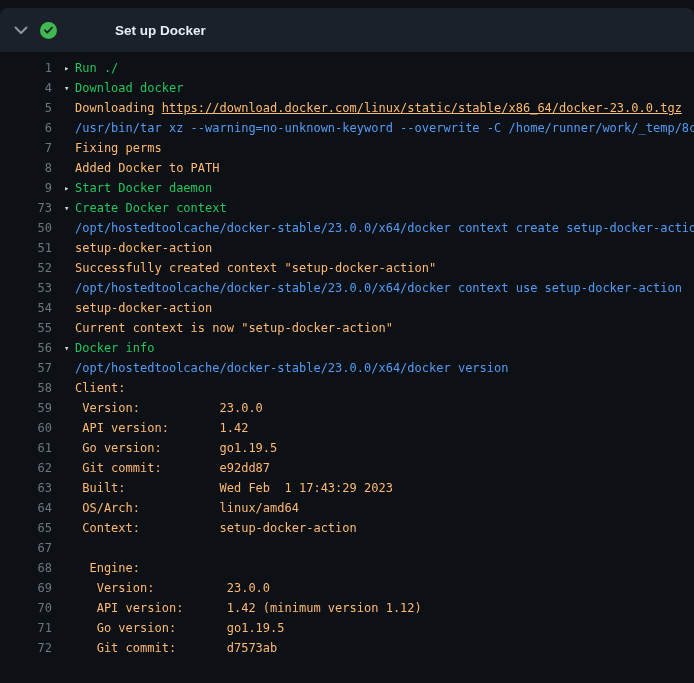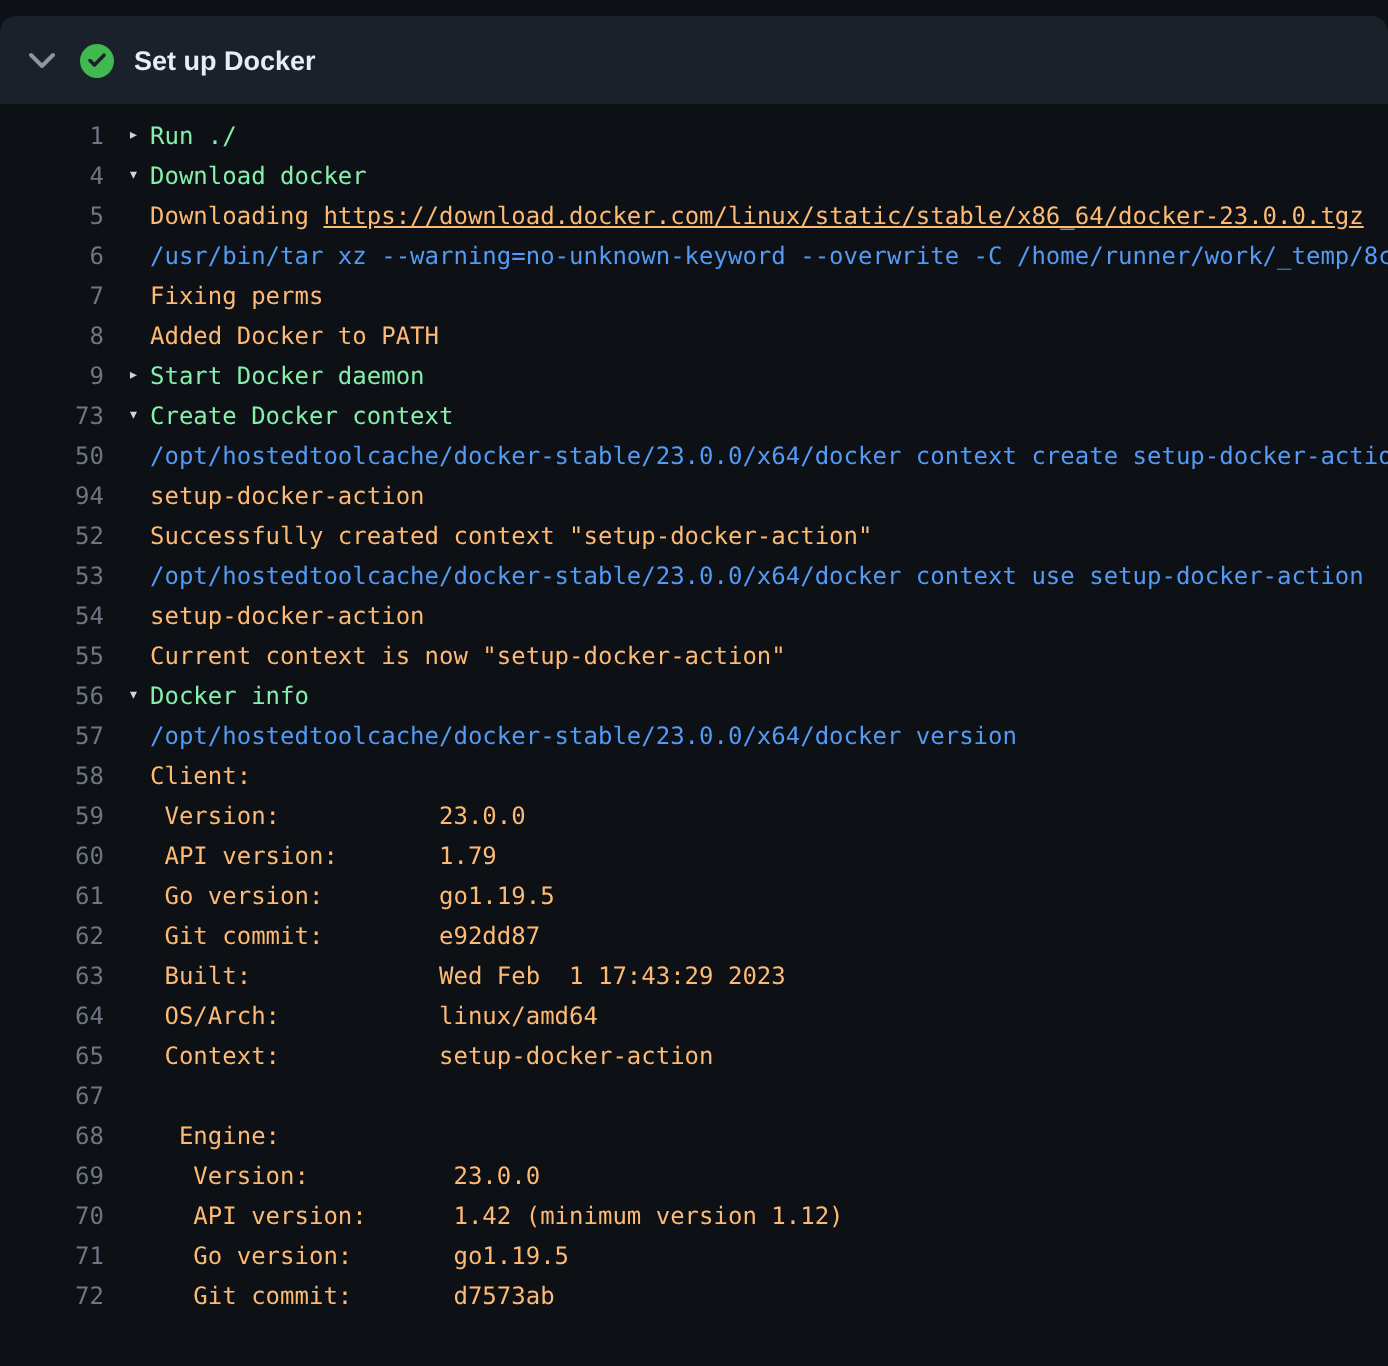--- a/index.html
+++ b/index.html
@@ -30,20 +30,21 @@
   }
   .check {
     display: inline-flex;
     align-items: center;
     margin-right: 10px;
   }
   .step-title {
     color: #e6edf3;
     font-size: 13.5px;
     font-weight: 600;
+    margin-left: 48px;
   }
   .log {
     padding-top: 6px;
     font-family: "DejaVu Sans Mono", "Liberation Mono", monospace;
     font-size: 12px;
   }
   .log-line {
     display: flex;
     line-height: 20px;
     white-space: pre;
@@ -58,21 +59,21 @@
     cursor: pointer;
   }
   .arrow {
     width: 11px;
     flex: none;
     color: #cdd5dc;
     font-size: 9px;
     line-height: 20px;
   }
   .line-text { color: #fdba74; }
-  .line-text.group { color: #86efac; }
+  .line-text.group { color: #22c55e; }
   .line-text.command { color: #539bf5; }
   .link { text-decoration: underline; cursor: pointer; }
 </style>
 </head>
 <body>
 
 <div class="step-header">
   <span class="chevron">
     <svg width="14" height="9" viewBox="0 0 14 9">
       <path d="M1.5 1.5 L7 7 L12.5 1.5" fill="none" stroke="#8d96a0" stroke-width="2" stroke-linecap="round" stroke-linejoin="round"></path>
@@ -90,30 +91,30 @@
 <div class="log">
     <div class="log-line"><span class="line-num">1</span><span class="arrow">▸</span><span class="line-text group">Run ./</span></div>
     <div class="log-line"><span class="line-num">4</span><span class="arrow">▾</span><span class="line-text group">Download docker</span></div>
     <div class="log-line"><span class="line-num">5</span><span class="arrow"></span><span class="line-text"><span>Downloading </span><span class="link">https://download.docker.com/linux/static/stable/x86_64/docker-23.0.0.tgz</span></span></div>
     <div class="log-line"><span class="line-num">6</span><span class="arrow"></span><span class="line-text command">/usr/bin/tar xz --warning=no-unknown-keyword --overwrite -C /home/runner/work/_temp/8c9</span></div>
     <div class="log-line"><span class="line-num">7</span><span class="arrow"></span><span class="line-text">Fixing perms</span></div>
     <div class="log-line"><span class="line-num">8</span><span class="arrow"></span><span class="line-text">Added Docker to PATH</span></div>
     <div class="log-line"><span class="line-num">9</span><span class="arrow">▸</span><span class="line-text group">Start Docker daemon</span></div>
     <div class="log-line"><span class="line-num">73</span><span class="arrow">▾</span><span class="line-text group">Create Docker context</span></div>
     <div class="log-line"><span class="line-num">50</span><span class="arrow"></span><span class="line-text command">/opt/hostedtoolcache/docker-stable/23.0.0/x64/docker context create setup-docker-action</span></div>
-    <div class="log-line"><span class="line-num">94</span><span class="arrow"></span><span class="line-text">setup-docker-action</span></div>
+    <div class="log-line"><span class="line-num">51</span><span class="arrow"></span><span class="line-text">setup-docker-action</span></div>
     <div class="log-line"><span class="line-num">52</span><span class="arrow"></span><span class="line-text">Successfully created context "setup-docker-action"</span></div>
     <div class="log-line"><span class="line-num">53</span><span class="arrow"></span><span class="line-text command">/opt/hostedtoolcache/docker-stable/23.0.0/x64/docker context use setup-docker-action</span></div>
     <div class="log-line"><span class="line-num">54</span><span class="arrow"></span><span class="line-text">setup-docker-action</span></div>
     <div class="log-line"><span class="line-num">55</span><span class="arrow"></span><span class="line-text">Current context is now "setup-docker-action"</span></div>
     <div class="log-line"><span class="line-num">56</span><span class="arrow">▾</span><span class="line-text group">Docker info</span></div>
     <div class="log-line"><span class="line-num">57</span><span class="arrow"></span><span class="line-text command">/opt/hostedtoolcache/docker-stable/23.0.0/x64/docker version</span></div>
     <div class="log-line"><span class="line-num">58</span><span class="arrow"></span><span class="line-text">Client:</span></div>
     <div class="log-line"><span class="line-num">59</span><span class="arrow"></span><span class="line-text"> Version:           23.0.0</span></div>
-    <div class="log-line"><span class="line-num">60</span><span class="arrow"></span><span class="line-text"> API version:       1.79</span></div>
+    <div class="log-line"><span class="line-num">60</span><span class="arrow"></span><span class="line-text"> API version:       1.42</span></div>
     <div class="log-line"><span class="line-num">61</span><span class="arrow"></span><span class="line-text"> Go version:        go1.19.5</span></div>
     <div class="log-line"><span class="line-num">62</span><span class="arrow"></span><span class="line-text"> Git commit:        e92dd87</span></div>
     <div class="log-line"><span class="line-num">63</span><span class="arrow"></span><span class="line-text"> Built:             Wed Feb  1 17:43:29 2023</span></div>
     <div class="log-line"><span class="line-num">64</span><span class="arrow"></span><span class="line-text"> OS/Arch:           linux/amd64</span></div>
     <div class="log-line"><span class="line-num">65</span><span class="arrow"></span><span class="line-text"> Context:           setup-docker-action</span></div>
     <div class="log-line"><span class="line-num">67</span><span class="arrow"></span></div>
     <div class="log-line"><span class="line-num">68</span><span class="arrow"></span><span class="line-text">  Engine:</span></div>
     <div class="log-line"><span class="line-num">69</span><span class="arrow"></span><span class="line-text">   Version:          23.0.0</span></div>
     <div class="log-line"><span class="line-num">70</span><span class="arrow"></span><span class="line-text">   API version:      1.42 (minimum version 1.12)</span></div>
     <div class="log-line"><span class="line-num">71</span><span class="arrow"></span><span class="line-text">   Go version:       go1.19.5</span></div>

